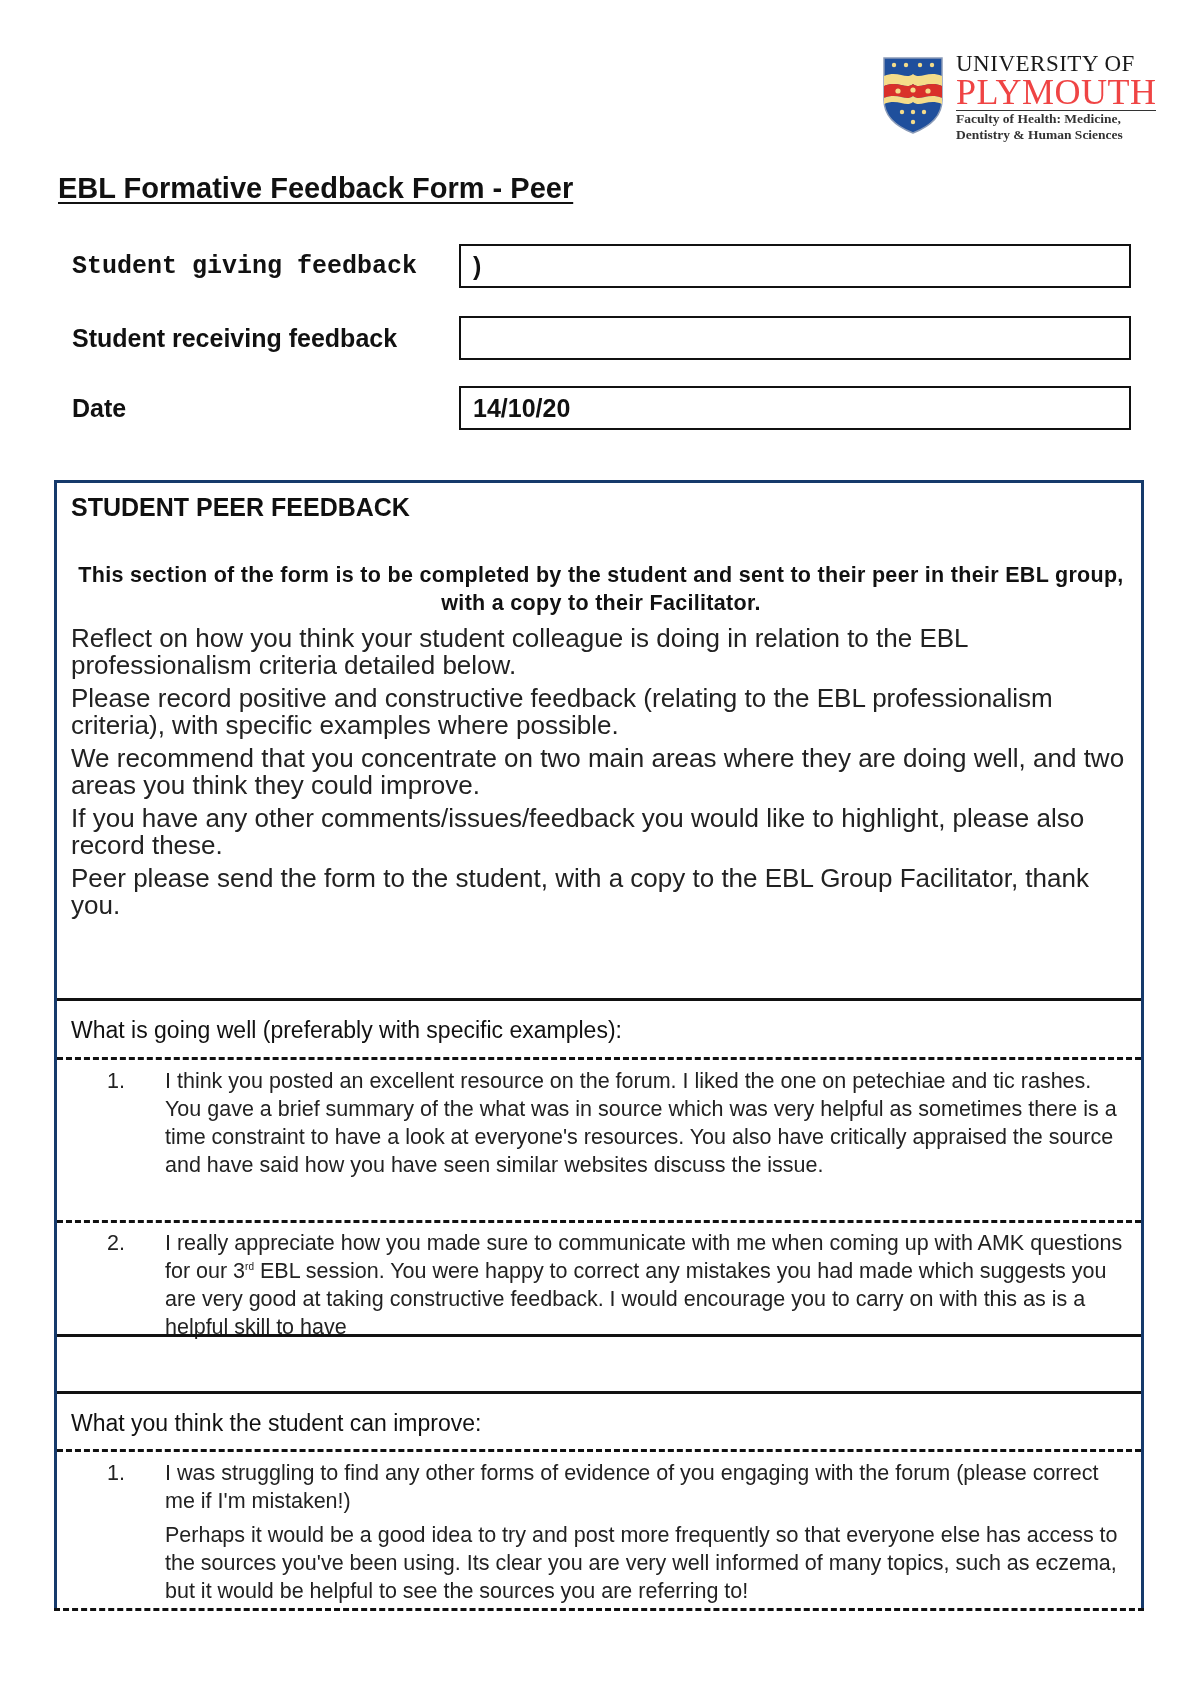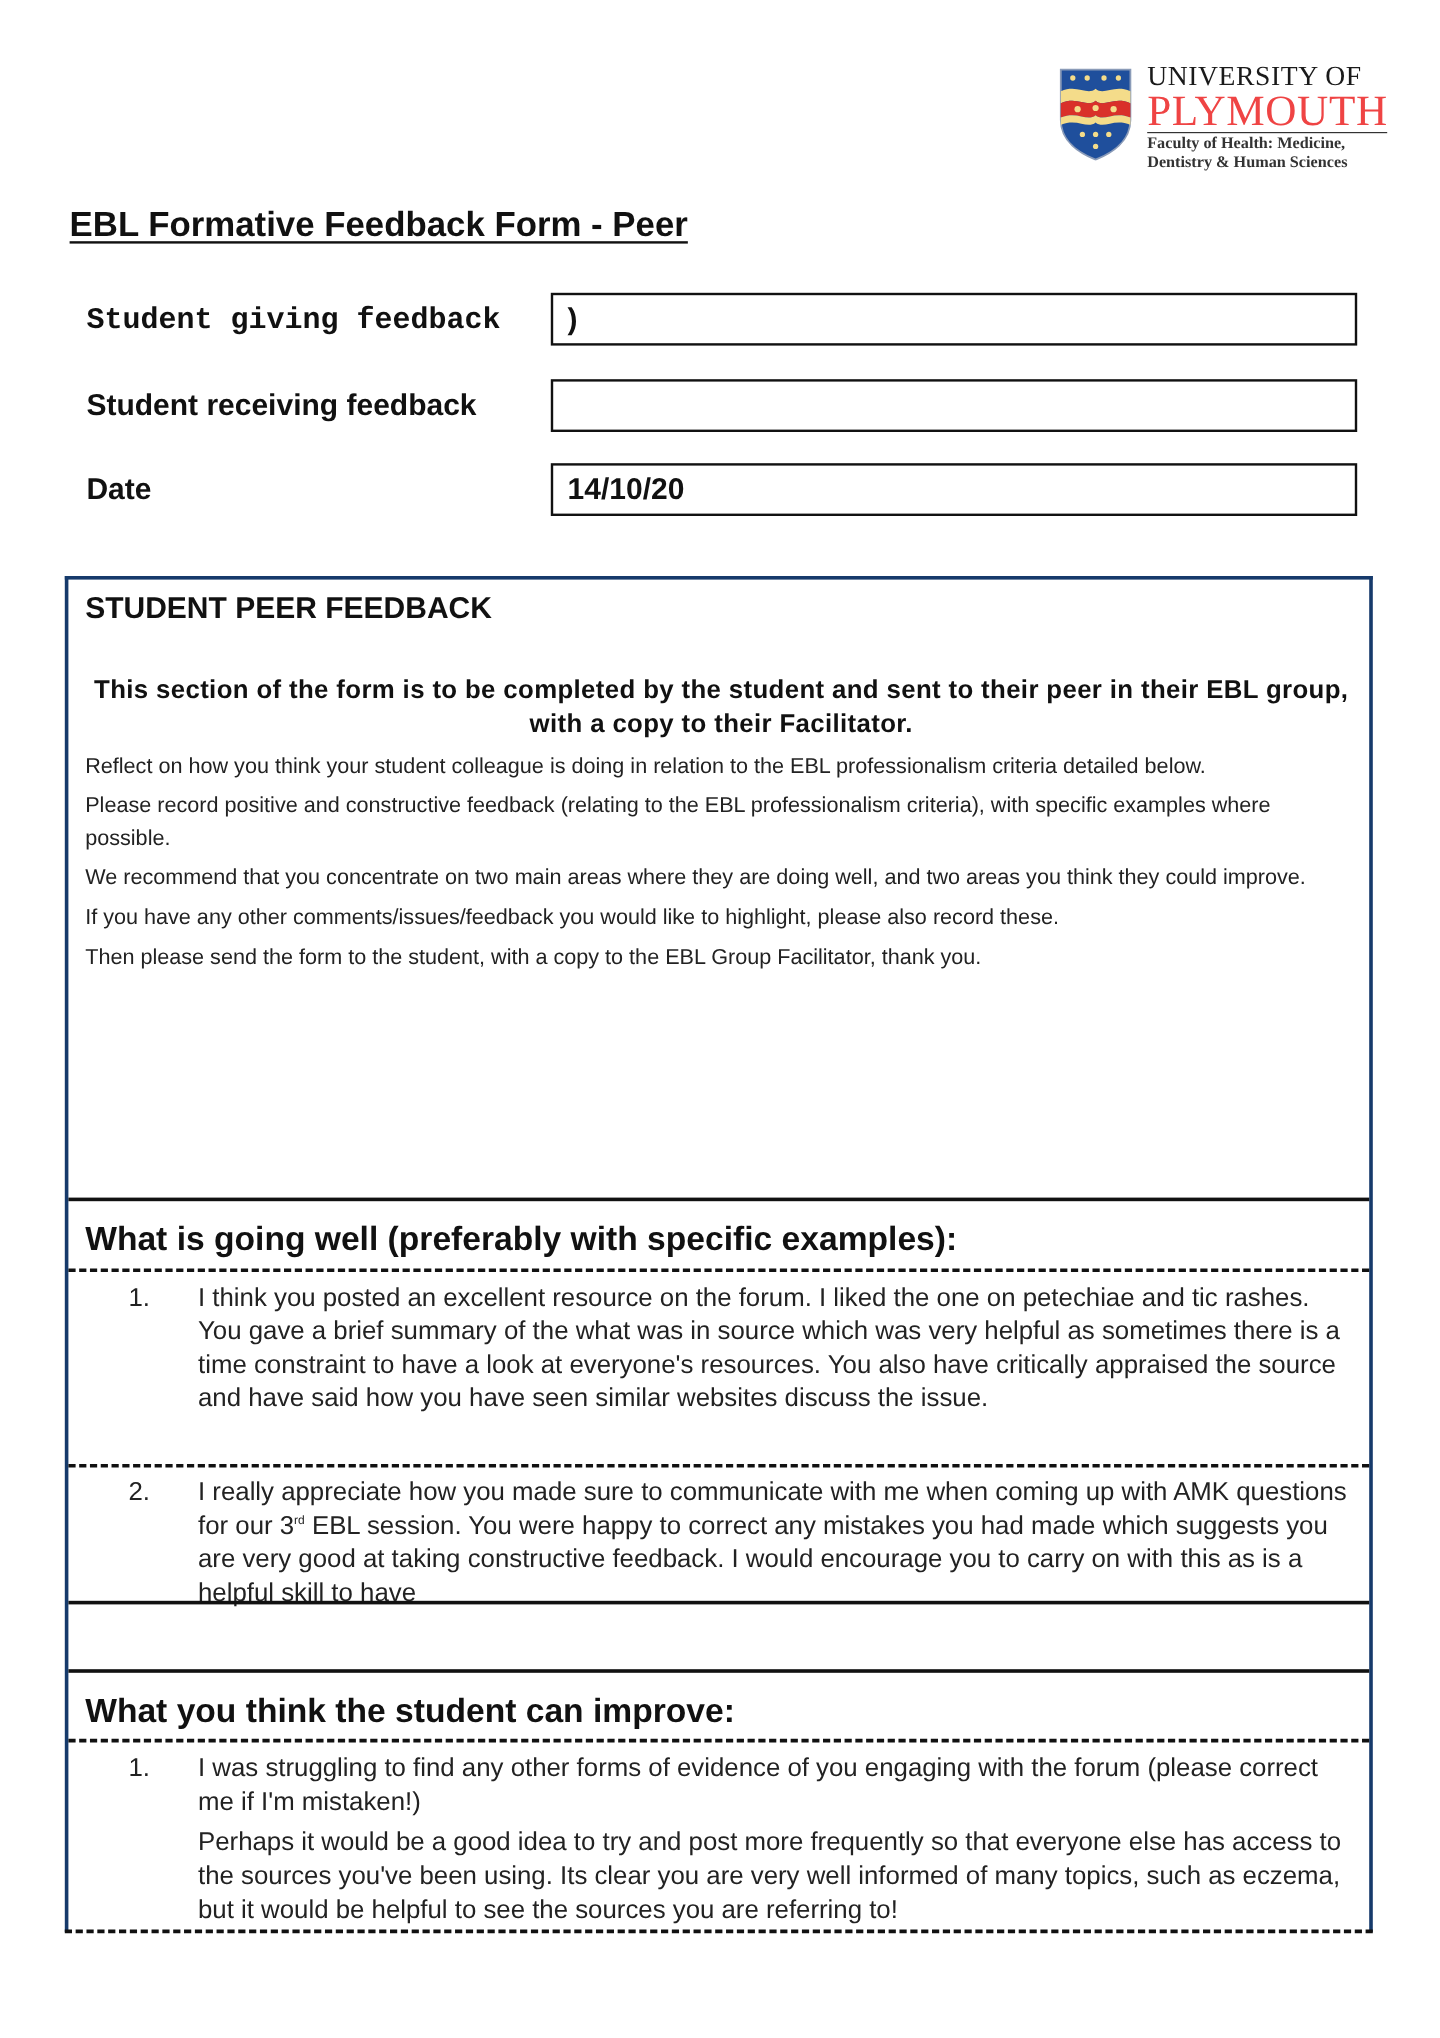--- a/index.html
+++ b/index.html
@@ -24,28 +24,28 @@
     box-sizing: border-box; font-size: 25px; font-weight: bold; padding: 6px 0 0 12px; color: #111;
     background: #fff;
   }
 
   .panel {
     position: absolute; left: 54px; top: 480px; width: 1090px; height: 1130px;
     border: 3px solid #163a6b; border-bottom: none; box-sizing: border-box;
   }
   .panel-heading { position: absolute; left: 14px; top: 10px; font-size: 25px; font-weight: bold; text-underline-offset: 4px; }
   .intro-bold { position: absolute; left: 14px; top: 78px; width: 1060px; font-size: 21.5px; font-weight: bold; line-height: 28px; letter-spacing: 0.3px; text-align: center; }
-  .instructions { position: absolute; left: 14px; top: 142px; width: 1062px; font-size: 18px; line-height: 27px; color: #222; }
+  .instructions { position: absolute; left: 14px; top: 142px; width: 1062px; font-size: 26px; line-height: 27px; color: #222; }
   .instructions p { margin: 0 0 6px 0; }
 
   .hline { position: absolute; left: 0; width: 1084px; height: 0; }
   .solid { border-top: 3px solid #111; }
   .dashed { border-top: 3px dashed #111; }
 
-  .row-heading { position: absolute; left: 14px; font-size: 28px; font-weight: bold; }
+  .row-heading { position: absolute; left: 14px; font-size: 23px; font-weight: normal; }
   .item { position: absolute; left: 36px; width: 1040px; font-size: 21.5px; line-height: 28px; color: #222; }
   .item .num { position: absolute; left: 14px; top: 0; }
   .item .txt { margin-left: 72px; display: block; }
   .item .txt p { margin: 0 0 6px 0; }
   sup { font-size: 10px; line-height: 0; }
 </style>
 </head>
 <body>
 
 <div class="logo">
@@ -88,21 +88,21 @@
 <div class="field-box" style="top:386px;">14/10/20</div>
 
 <div class="panel">
   <div class="panel-heading">STUDENT PEER FEEDBACK</div>
   <div class="intro-bold">This section of the form is to be completed by the student and sent to their peer in their EBL group, with a copy to their Facilitator.</div>
   <div class="instructions">
     <p>Reflect on how you think your student colleague is doing in relation to the EBL professionalism criteria detailed below.</p>
     <p>Please record positive and constructive feedback (relating to the EBL professionalism criteria), with specific examples where possible.</p>
     <p>We recommend that you concentrate on two main areas where they are doing well, and two areas you think they could improve.</p>
     <p>If you have any other comments/issues/feedback you would like to highlight, please also record these.</p>
-    <p>Then please send the form to the student, with a copy to the EBL Group Facilitator, thank you.</p>
+    <p>Peer please send the form to the student, with a copy to the EBL Group Facilitator, thank you.</p>
   </div>
 
   <div class="hline solid" style="top:515px;"></div>
   <div class="row-heading" style="top:534px;">What is going well (preferably with specific examples):</div>
   <div class="hline dashed" style="top:574px;"></div>
 
   <div class="item" style="top:584px;">
     <span class="num">1.</span>
     <span class="txt">I think you posted an excellent resource on the forum. I liked the one on petechiae and  tic rashes. You gave a brief summary of the what was in source which was very helpful as sometimes there is a time constraint to have a look at everyone's resources. You also have critically appraised the source and have said how you have seen similar websites discuss the issue.</span>
   </div>

